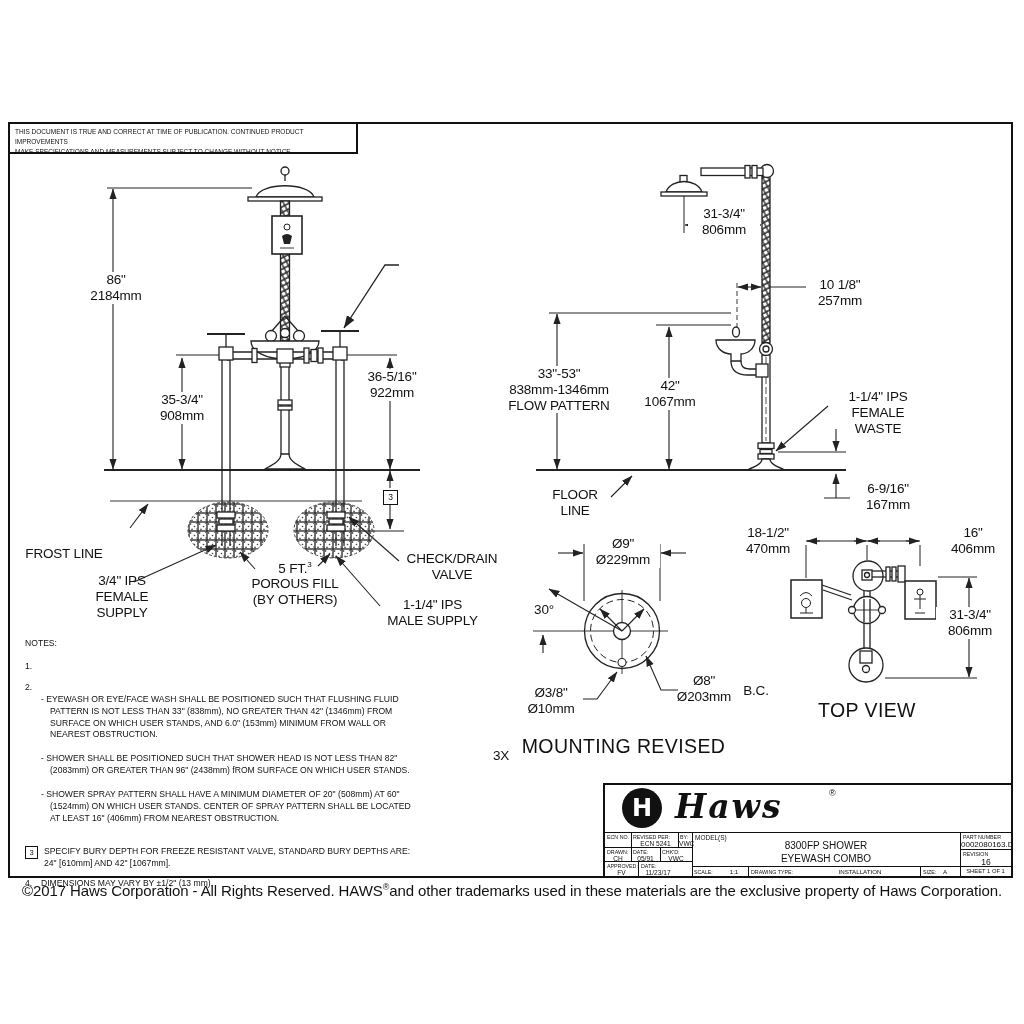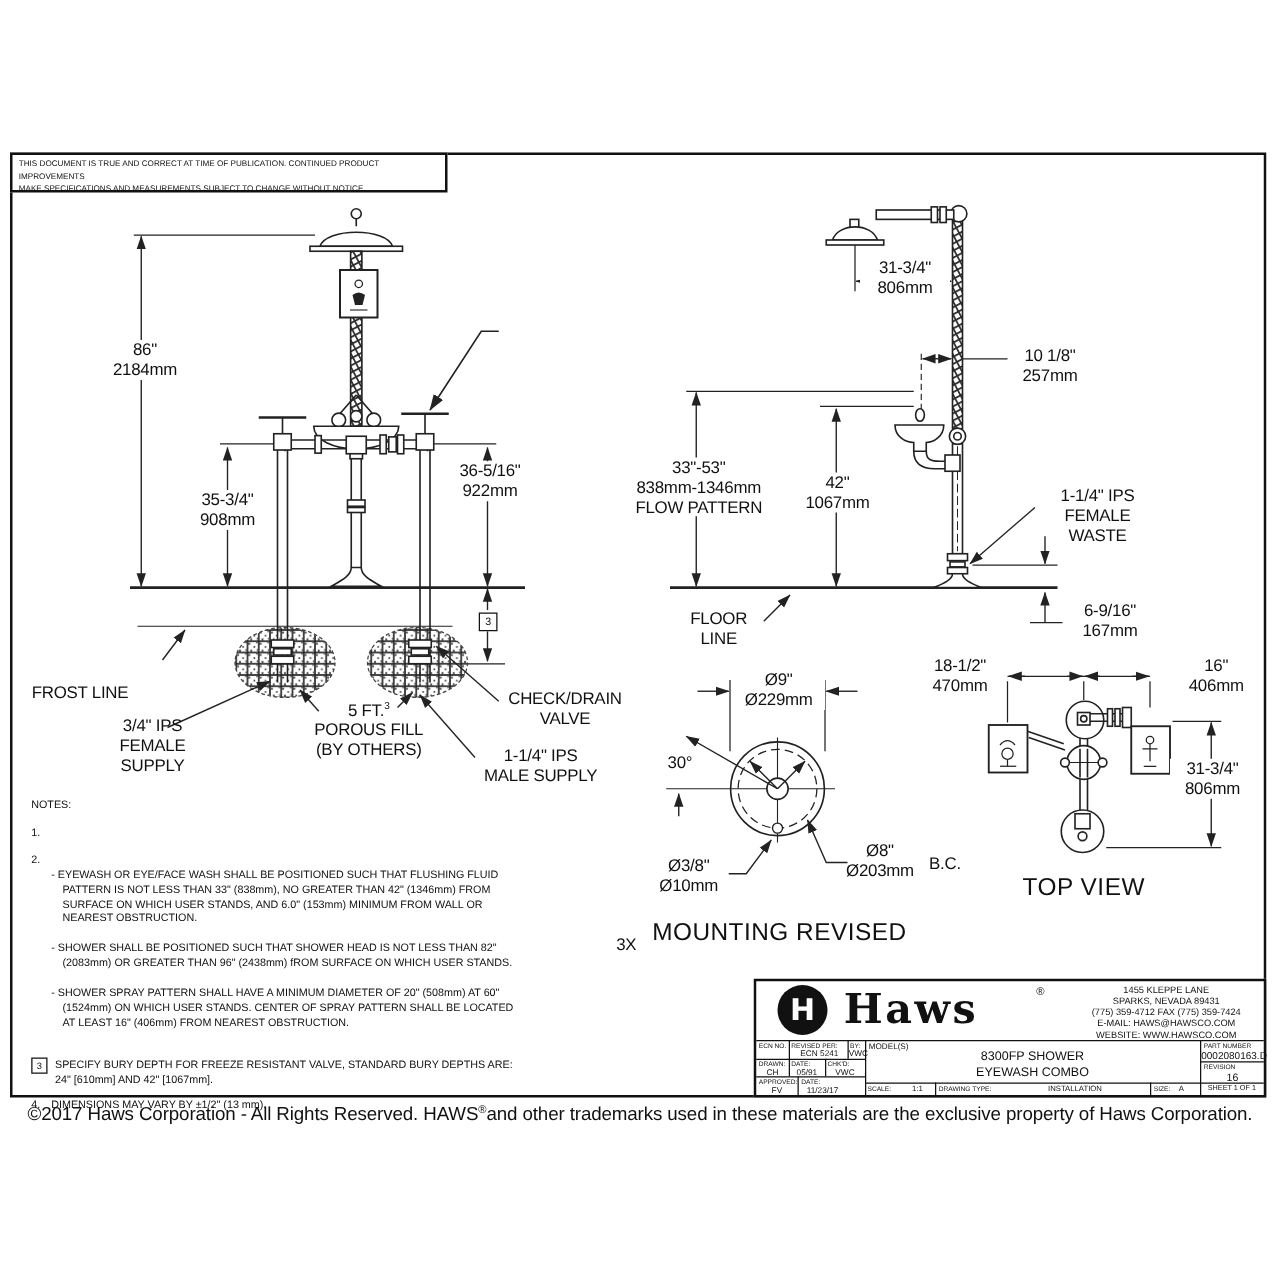--- a/index.html
+++ b/index.html
@@ -28,21 +28,21 @@
   .ntext{white-space:pre-line;}
   .bullet{padding-left:9px;text-indent:-9px;}
 
   
   .tblock{position:absolute;left:603px;top:783px;width:410px;height:95px;border:2px solid #111;
           box-sizing:border-box;background:#fff;}
   .tb-line{position:absolute;background:#111;}
   .tb-lab{position:absolute;font-size:5.3px;white-space:nowrap;}
   .tb-val{position:absolute;font-size:6.6px;white-space:nowrap;text-align:center;}
   .haws-script{position:absolute;left:70px;top:2px;font-family:"DejaVu Serif",serif;
-               font-weight:bold;font-size:33px;letter-spacing:2px;}
+               font-style:italic;font-weight:bold;font-size:33px;letter-spacing:2px;}
   .haws-reg{position:absolute;left:224px;top:3px;font-size:9px;}
   .tb-addr{position:absolute;left:252px;top:3px;width:152px;font-size:7.4px;line-height:8.9px;
            text-align:center;white-space:pre-line;}
   .copy{position:absolute;left:22px;top:882px;font-size:15px;letter-spacing:-0.1px;}
 </style>
 </head>
 <body>
 
 <div class="sheet">
 
@@ -378,25 +378,20 @@
     <div class="tb-line" style="left:33px;top:76px;width:1px;height:15px;"></div>
     <div class="tb-line" style="left:143px;top:81px;width:1px;height:10px;"></div>
     <div class="tb-line" style="left:315px;top:81px;width:1px;height:10px;"></div>
 
     <svg width="44" height="43" style="position:absolute;left:16px;top:2px;">
       <circle cx="21" cy="21" r="20" fill="#111"></circle>
       <text x="21" y="29" text-anchor="middle" font-family="DejaVu Sans, sans-serif" font-size="24" font-weight="bold" fill="#fff">H</text>
     </svg>
     <div class="haws-script">Haws</div>
     <div class="haws-reg">®</div>
-    <div class="tb-addr">1455 KLEPPE LANE
-SPARKS, NEVADA  89431
-(775) 359-4712  FAX (775) 359-7424
-E-MAIL:  HAWS@HAWSCO.COM
-WEBSITE: WWW.HAWSCO.COM</div>
 
     <div class="tb-lab" style="left:2px;top:49px;">ECN NO.</div>
     <div class="tb-lab" style="left:28px;top:49px;">REVISED PER:</div>
     <div class="tb-val" style="left:28px;top:55px;width:45px;">ECN 5241</div>
     <div class="tb-lab" style="left:75px;top:49px;">BY:</div>
     <div class="tb-val" style="left:74px;top:55px;width:13px;">VWC</div>
     <div class="tb-lab" style="left:2px;top:63.5px;">DRAWN:</div>
     <div class="tb-val" style="left:0;top:69.5px;width:26px;">CH</div>
     <div class="tb-lab" style="left:28px;top:63.5px;">DATE:</div>
     <div class="tb-val" style="left:26px;top:69.5px;width:29px;">05/91</div>

